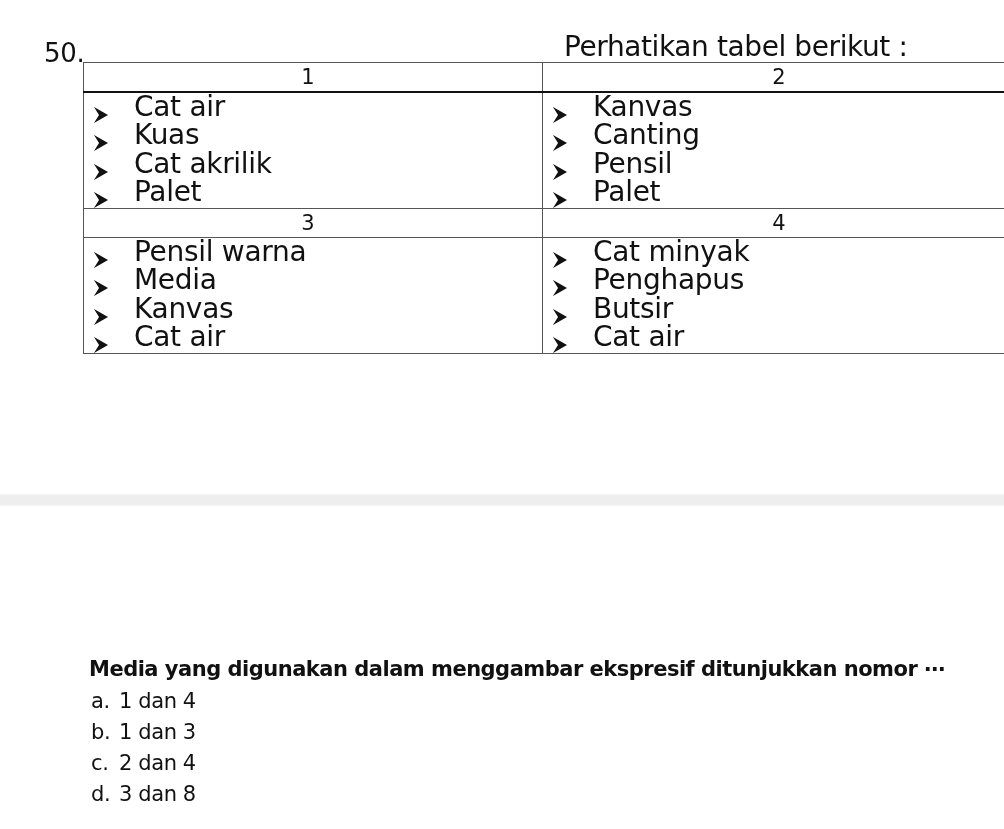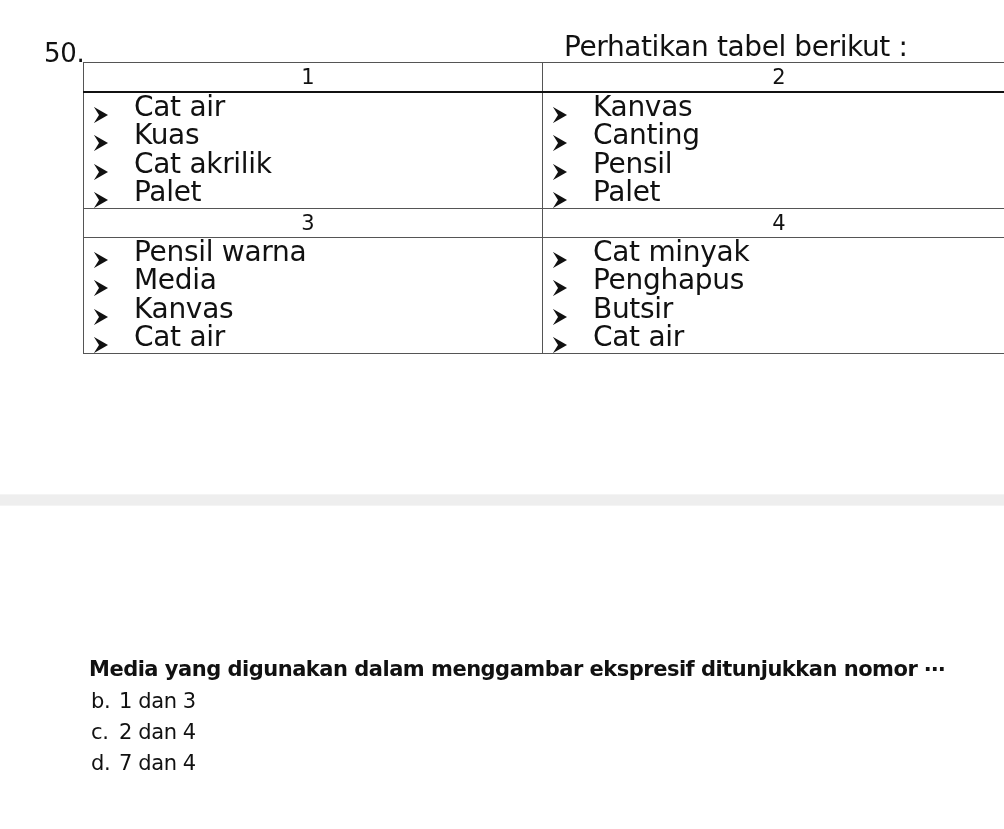--- a/index.html
+++ b/index.html
@@ -242,17 +242,18 @@
     </tr>
   </tbody>
     </table>
 </div>
 
 <div class="divider-band"></div>
 
 <div class="question-block">
   <p class="question-text">Media yang digunakan dalam menggambar ekspresif ditunjukkan nomor ⋯</p>
   <ol class="options">
+    <li><span class="opt-letter">a.</span><span>1 dan 4</span></li>
     <li><span class="opt-letter">b.</span><span>1 dan 3</span></li>
     <li><span class="opt-letter">c.</span><span>2 dan 4</span></li>
-    <li><span class="opt-letter">d.</span><span>7 dan 4</span></li>
+    <li><span class="opt-letter">d.</span><span>3 dan 8</span></li>
   </ol>
 </div>
 
 </body></html>

